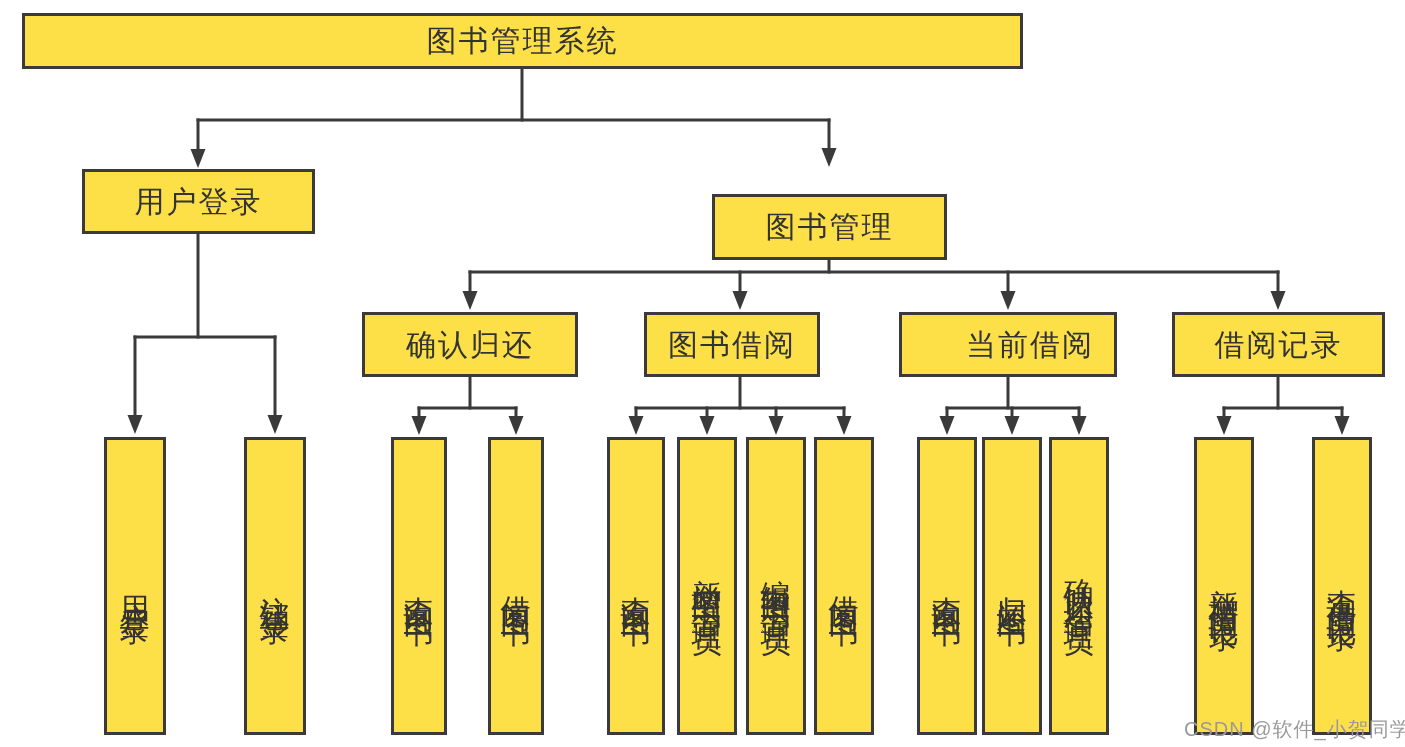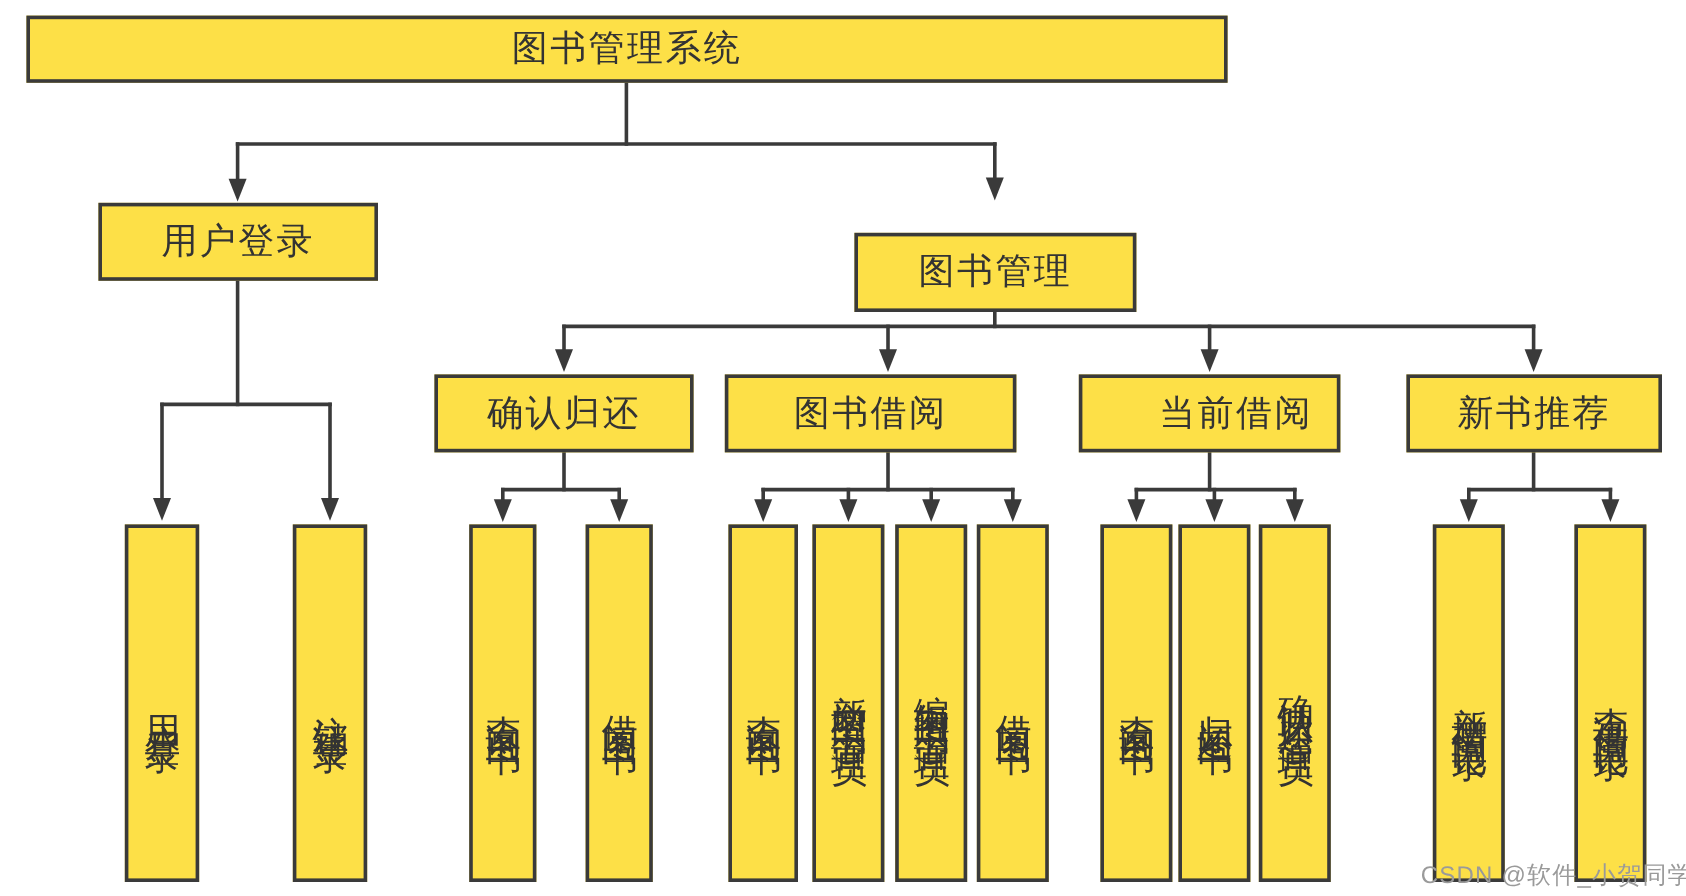--- a/index.html
+++ b/index.html
@@ -18,21 +18,21 @@
   .leaf{top:437px;height:298px;}
   .leaf .vtext{
     writing-mode:vertical-rl;text-orientation:mixed;
     letter-spacing:7px;line-height:1.1;white-space:nowrap;
   }
   
   #b-root{left:22px;top:13px;width:1001px;height:56px;}
   #b-login{left:82px;top:169px;width:233px;height:65px;}
   #b-mgmt{left:712px;top:169px;width:235px;height:66px;margin-top:25px;}
   #b-nbr{left:362px;top:312px;width:216px;height:65px;}
-  #b-bb{left:604px;top:312px;width:243px;height:65px;}
+  #b-bb{left:644px;top:312px;width:176px;height:65px;}
   #b-cb{left:899px;top:312px;width:218px;height:65px;padding-left:44px;}
   #b-br{left:1172px;top:312px;width:213px;height:65px;}
   #l-a1{left:104px;width:62px;}
   #l-a2{left:244px;width:62px;}
   #l-b1{left:391px;width:56px;}
   #l-b2{left:488px;width:56px;}
   #l-c1{left:607px;width:58px;}
   #l-c2{left:677px;width:60px;}
   #l-c3{left:746px;width:60px;}
   #l-c4{left:814px;width:60px;}
@@ -134,21 +134,21 @@
   <div class="node" id="b-nbr">
     <span>确认归还</span>
   </div>
   <div class="node" id="b-bb">
     <span>图书借阅</span>
   </div>
   <div class="node" id="b-cb">
     <span>当前借阅</span>
   </div>
   <div class="node" id="b-br">
-    <span>新书推荐</span>
+    <span>借阅记录</span>
   </div>
 
   <div class="node leaf" id="l-a1">
     <span class="vtext">用户登录</span>
   </div>
   <div class="node leaf" id="l-a2">
     <span class="vtext">注销登录</span>
   </div>
 
   <div class="node leaf" id="l-b1">

